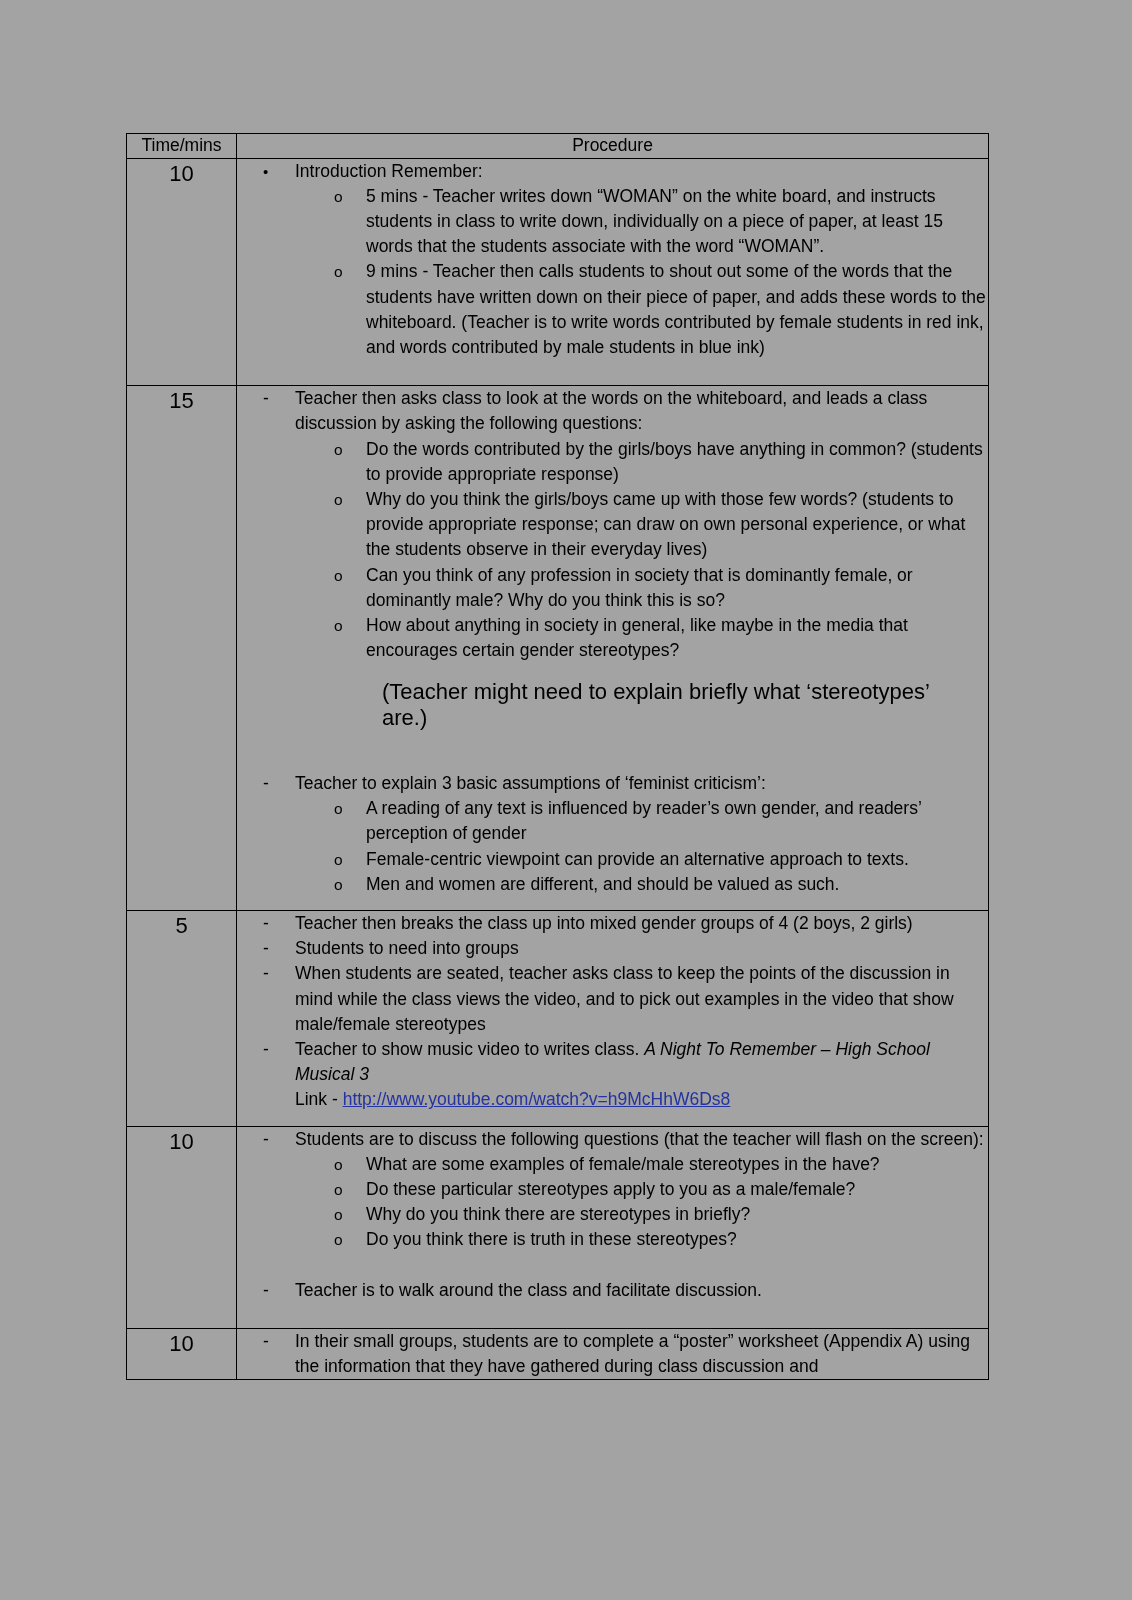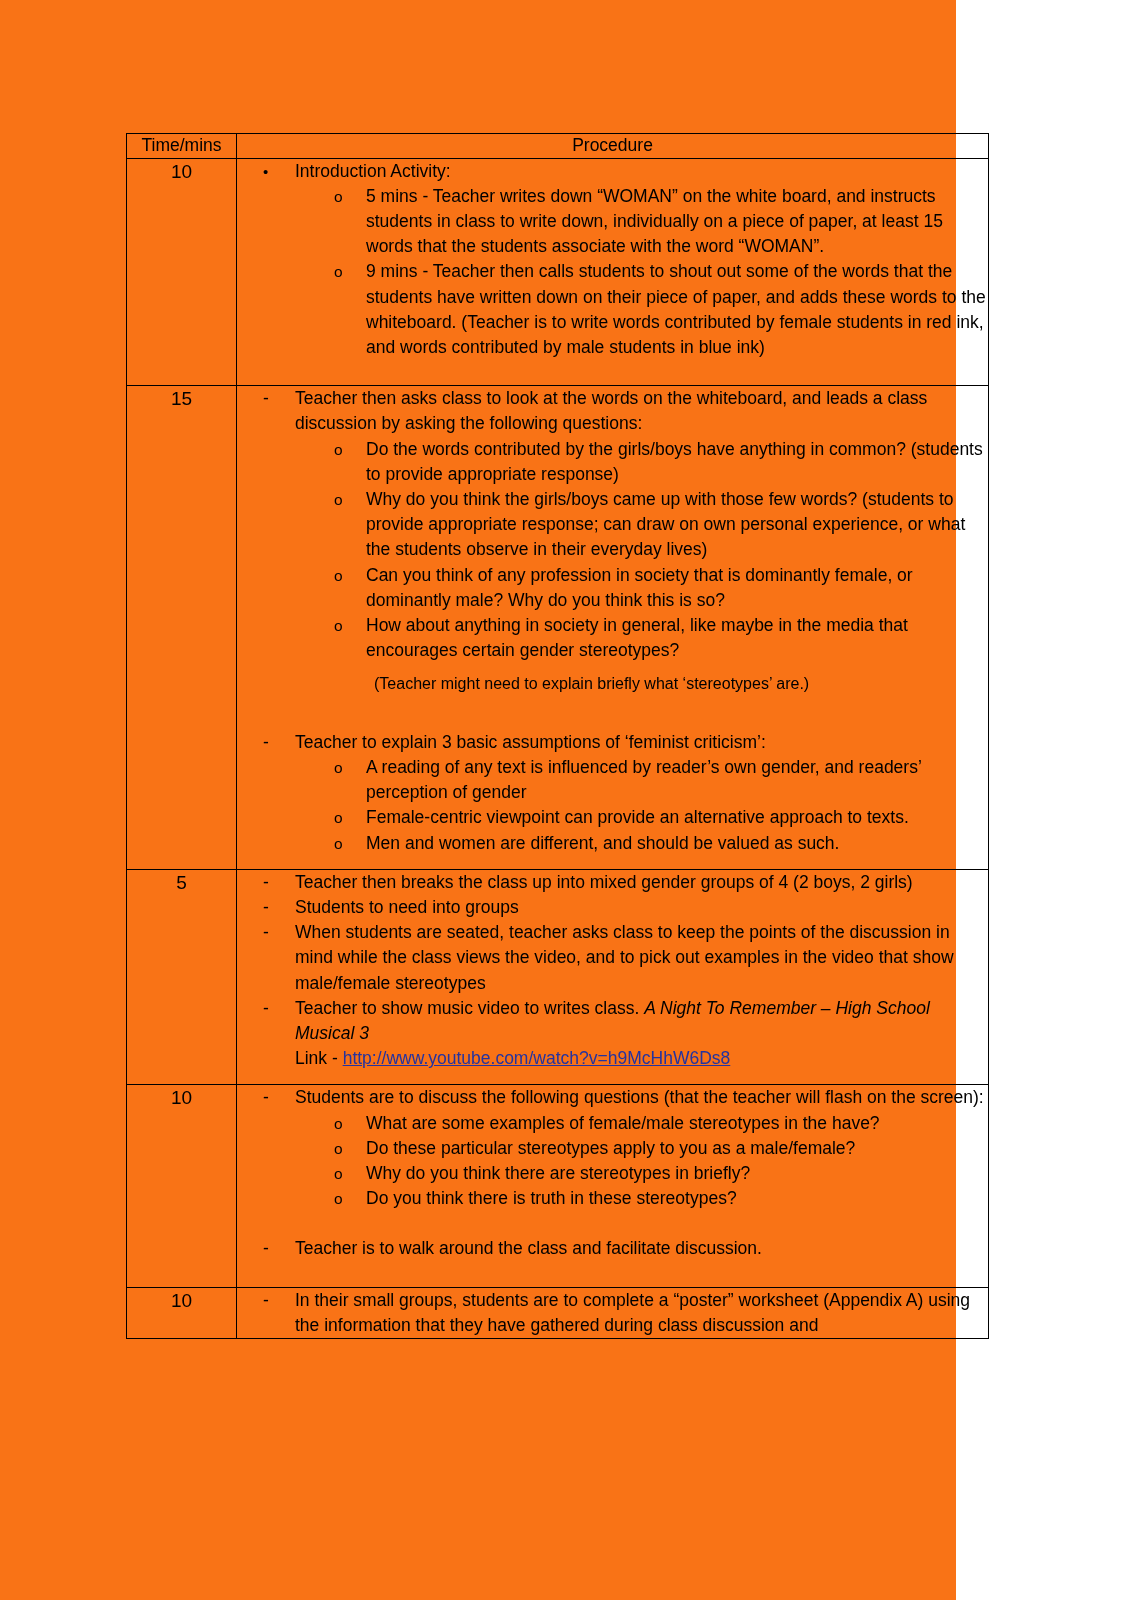--- a/index.html
+++ b/index.html
@@ -10,23 +10,23 @@
   body {
     width: 1132px;
     height: 1600px;
     font-family: "Liberation Sans", sans-serif;
     color: #000000;
     overflow: hidden;
   }
 
   .page {
     position: relative;
-    width: 956px;
+    width: 1132px;
     height: 1600px;
-    background: #f97316;
+    background: #a3a3a3;
   }
 
   .lesson-table {
     position: absolute;
     left: 126px;
     top: 133px;
     width: 862px;
     border-collapse: collapse;
     table-layout: fixed;
   }
@@ -43,21 +43,21 @@
   .th-time, .th-proc {
     text-align: center;
     font-weight: normal;
     font-size: 17.5px;
     line-height: 1.35;
     padding: 5px 0 6px 0;
   }
 
   .cell-time {
     text-align: center;
-    font-size: 19px;
+    font-size: 22px;
     line-height: 1.4;
     padding: 7px 0 0 0;
   }
 
   .cell-proc {
     padding: 7px 12px 14px 0;
   }
 
   
   .lvl1 {
@@ -94,23 +94,23 @@
     left: 97px;
     top: 0;
     font-size: 15.5px;
     line-height: 25.2px;
   }
 
   
   .lvl2-cont {
     position: relative;
     padding-left: 129px;
-    font-size: 16px;
-    line-height: 25.2px;
-    margin: 8px;
+    font-size: 22px;
+    line-height: 25.2px;
+    margin: 16px;
   }
 
   .gap {
     height: 25px;
   }
   .gap-sm {
     height: 13px;
   }
 
   .italic { font-style: italic; }
@@ -135,21 +135,21 @@
         <th class="th-proc">Procedure</th>
       </tr>
     </thead>
     <tbody>
 
       <tr>
         <td class="cell-time">10</td>
         <td class="cell-proc">
           <p class="lvl1">
             <span class="marker dot">•</span>
-            <span>Introduction Activity:</span>
+            <span>Introduction Remember:</span>
           </p>
           <p class="lvl2">
             <span class="marker">o</span>
             <span>5 mins - Teacher writes down “WOMAN” on the white board, and instructs students in class to write down, individually on a piece of paper, at least 15 words that the students associate with the word “WOMAN”.</span>
           </p>
           <p class="lvl2">
             <span class="marker">o</span>
             <span>9 mins - Teacher then calls students to shout out some of the words that the students have written down on their piece of paper, and adds these words to the whiteboard. (Teacher is to write words contributed by female students in red ink, and words contributed by male students in blue ink)</span>
           </p>
           <div class="gap"></div>

